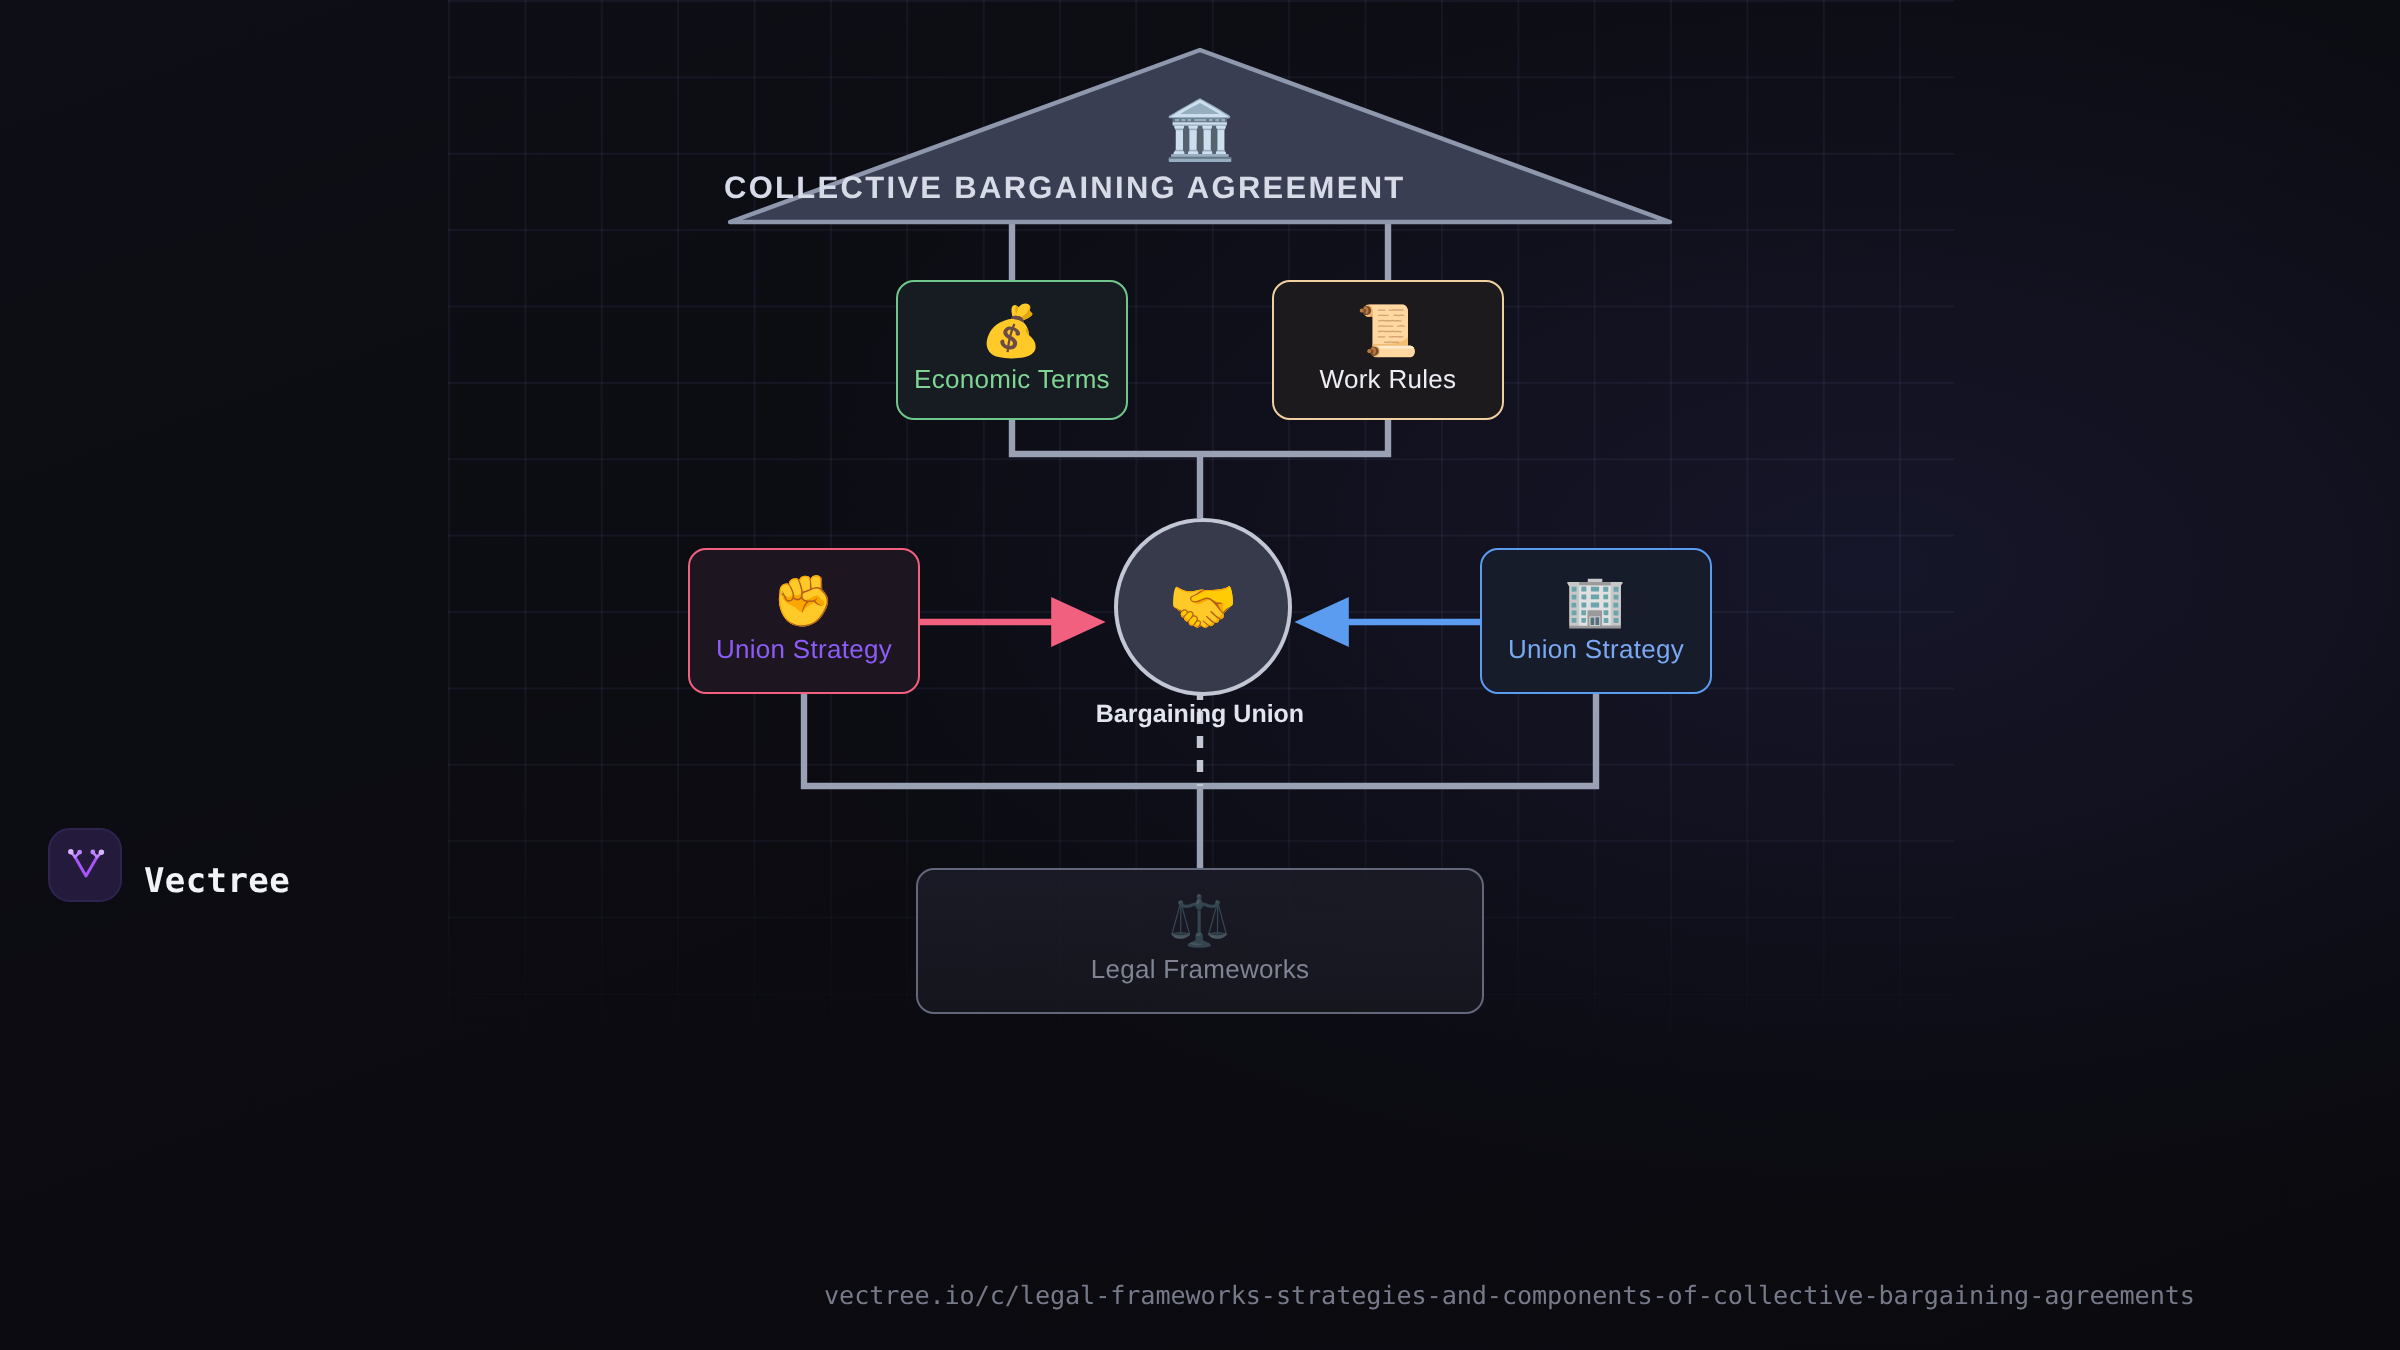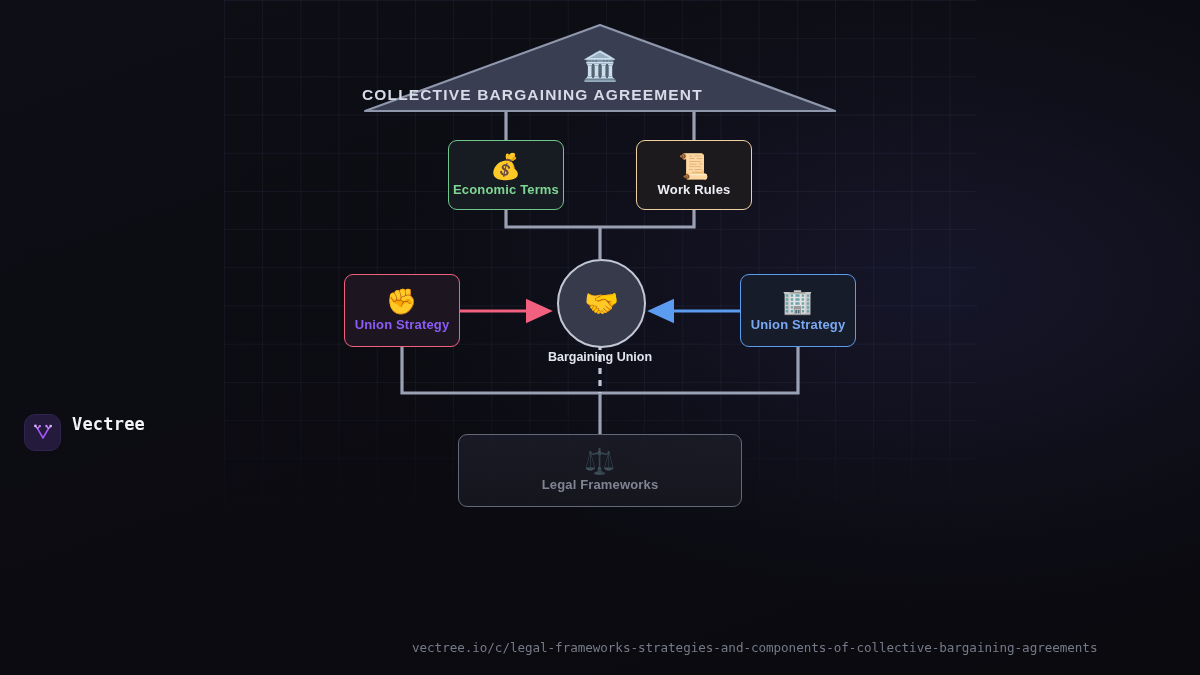--- a/index.html
+++ b/index.html
@@ -91,21 +91,21 @@
     align-items: center;
     justify-content: center;
     gap: 3px;
   }
   .node .node-icon {
     font-size: 25px;
     line-height: 1;
   }
   .node .node-label {
     font-size: 13px;
-    font-weight: bold;
+    font-weight: normal;
     letter-spacing: 0.15px;
     white-space: nowrap;
   }
 
   #node-economic {
     left: 448px; top: 140px; width: 116px; height: 70px;
     border-color: #71c78b;
     background: #171c22;
   }
   #node-economic .node-label { color: #7fd694; }
@@ -162,21 +162,21 @@
     font-weight: bold;
     color: #e2e5ee;
   }
 
   
   #brand {
     position: absolute;
     left: 24px;
     top: 414px;
     display: flex;
-    align-items: flex-start;
+    align-items: flex-end;
     gap: 11px;
   }
   #brand-logo {
     width: 35px; height: 35px;
     border-radius: 11px;
     background: #231a3c;
     border: 1px solid #2f2450;
     display: flex;
     align-items: center;
     justify-content: center;

